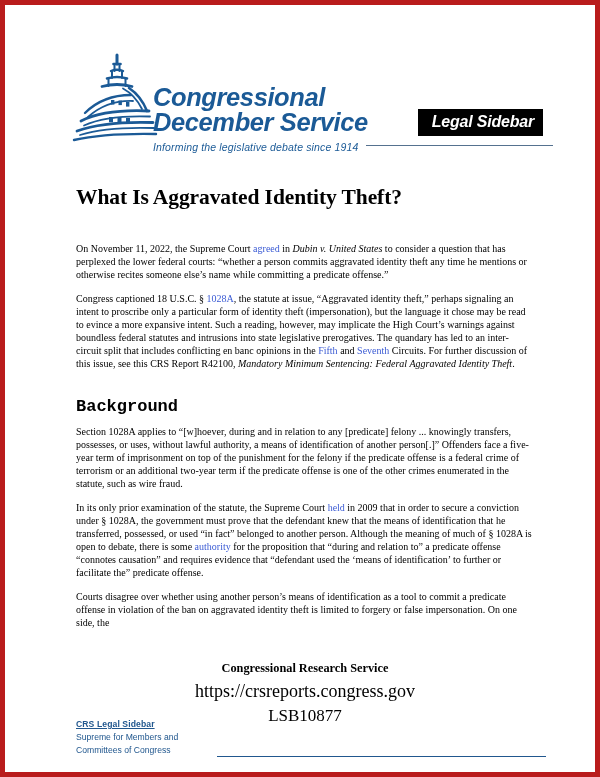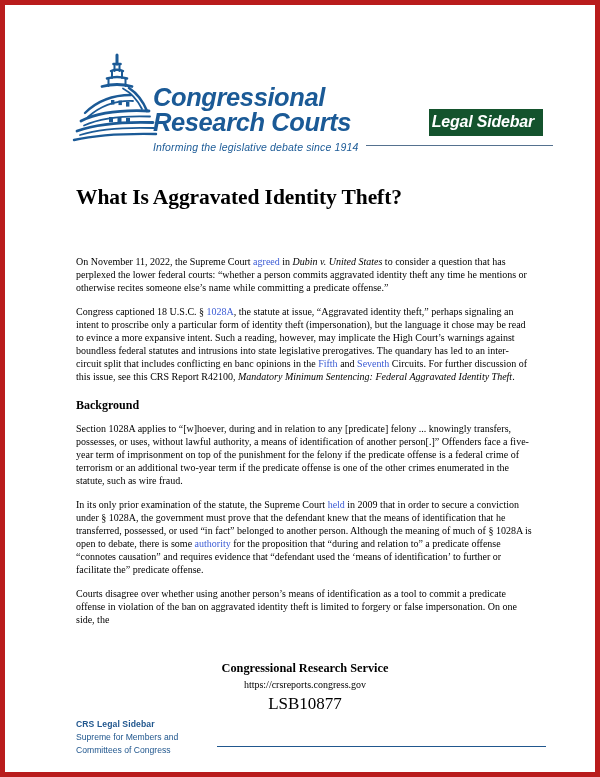--- a/index.html
+++ b/index.html
@@ -72,54 +72,54 @@
     flex: 1;
     height: 1px;
     background: #55718f;
     margin-left: 7px;
     margin-top: 4px;
   }
   .badge {
     position: absolute;
     right: 52px;
     top: 62px;
-    background: #14532d;
+    background: #000000;
     color: #ffffff;
     font-family: "Liberation Sans", sans-serif;
     font-weight: bold;
     font-size: 16px;
     font-style: italic;
-    padding: 4px 9px 5px 3px;
+    padding: 4px 9px 5px 14px;
     letter-spacing: -0.2px;
     white-space: nowrap;
   }
 
   
   .content {
     position: absolute;
     left: 71px;
     top: 180px;
     width: 458px;
   }
   .doc-title {
     font-family: "Liberation Serif", serif;
     font-weight: bold;
     font-size: 21.5px;
-    margin: 0 0 45px 0;
+    margin: 0 0 32px 0;
     letter-spacing: -0.1px;
   }
   .doc-date {
     font-size: 14px;
     margin: 0 0 14px 0;
   }
   .section-heading {
-    font-family: Liberation Serif, serif;
-    font-weight: bold;
-    font-size: 12px;
-    margin: 15px 0 9px 0;
+    font-family: Liberation Mono, monospace;
+    font-weight: bold;
+    font-size: 17px;
+    margin: 27px 0 9px 0;
   }
   p.para {
     font-size: 10px;
     line-height: 1.30;
     margin: 0 0 11px 0;
     text-align: left;
   }
   a.lnk {
     color: #3B5BD4;
     text-decoration: none;
@@ -133,41 +133,42 @@
     top: 655px;
     width: 458px;
     text-align: center;
     font-size: 12.3px;
     line-height: 1.45;
   }
   .doc-footer .crs-name {
     font-weight: bold;
     font-family: "Liberation Serif", serif;
   }
-  .doc-footer .crs-url { font-size: 10px; }
+  .doc-footer .crs-url { font-size: 18px; }
   .doc-footer .crs-id  { font-size: 17px; }
 
   
   .bottom-footer {
     position: absolute;
     left: 71px;
     top: 713px;
     width: 470px;
     font-family: "Liberation Sans", sans-serif;
     color: #21578E;
     font-size: 8.6px;
     line-height: 1.52;
   }
   .bottom-footer .bf-title {
     font-weight: bold;
     letter-spacing: 0.1px;
+    text-decoration: underline;
   }
   .bf-lastline {
     display: flex;
-    align-items: flex-start;
+    align-items: flex-end;
     gap: 40px;
   }
   .bf-rule {
     flex: 1;
     height: 1.3px;
     background: #21578E;
     margin-left: 6px;
     margin-top: 2px;
   }
 </style>
@@ -211,21 +212,21 @@
 
           <rect x="38" y="66" width="4" height="5.2"></rect>
           <rect x="46.5" y="66.4" width="4" height="5.2"></rect>
           <rect x="55" y="67" width="4" height="5.2"></rect>
         </g>
       </svg>
     </div>
 
     <div class="wordmark">
       <span class="l1">Congressional</span>
-      <span class="l2">Research Courts</span>
+      <span class="l2">December Service</span>
     </div>
 
     <div class="tagline-row">
       <span class="tagline">Informing the legislative debate since 1914</span>
       <span class="tagline-rule"></span>
     </div>
 
     <div class="badge">Legal Sidebar</div>
   </div>
 

